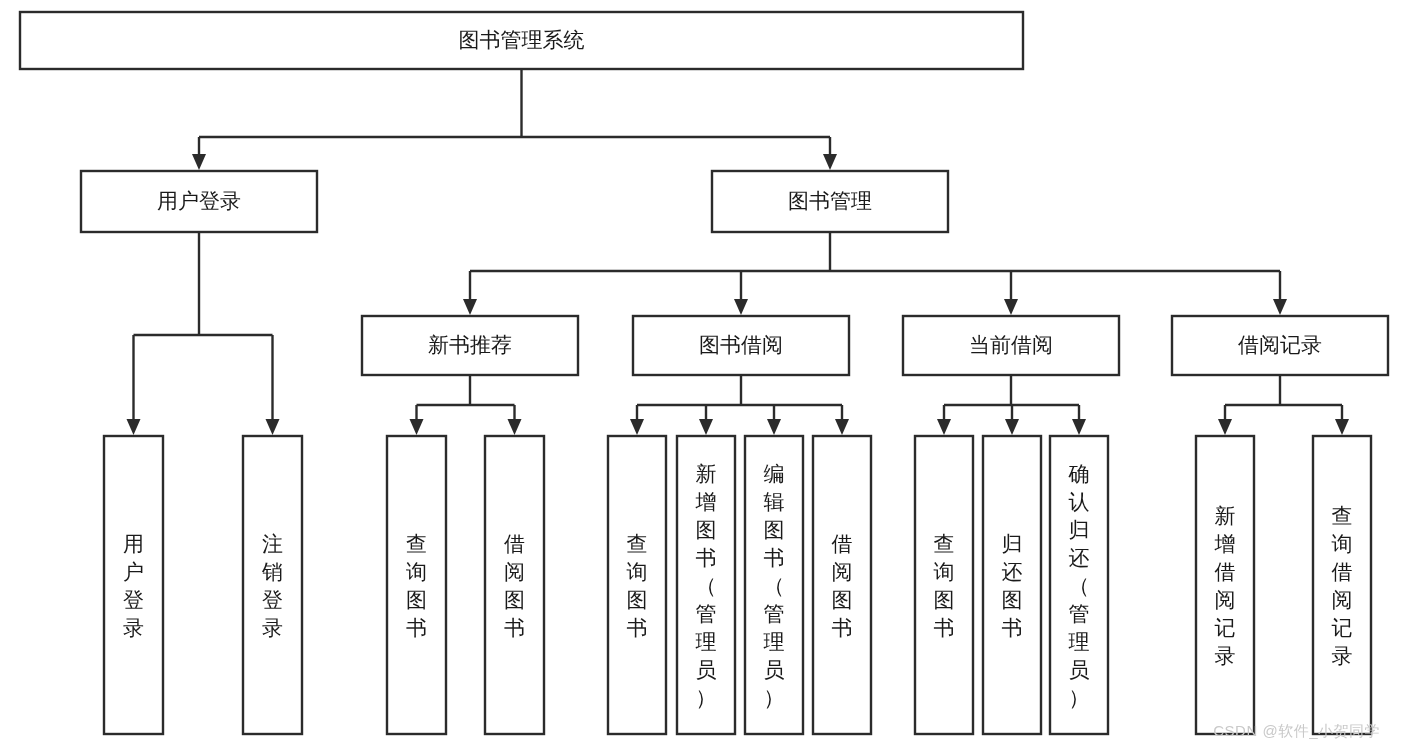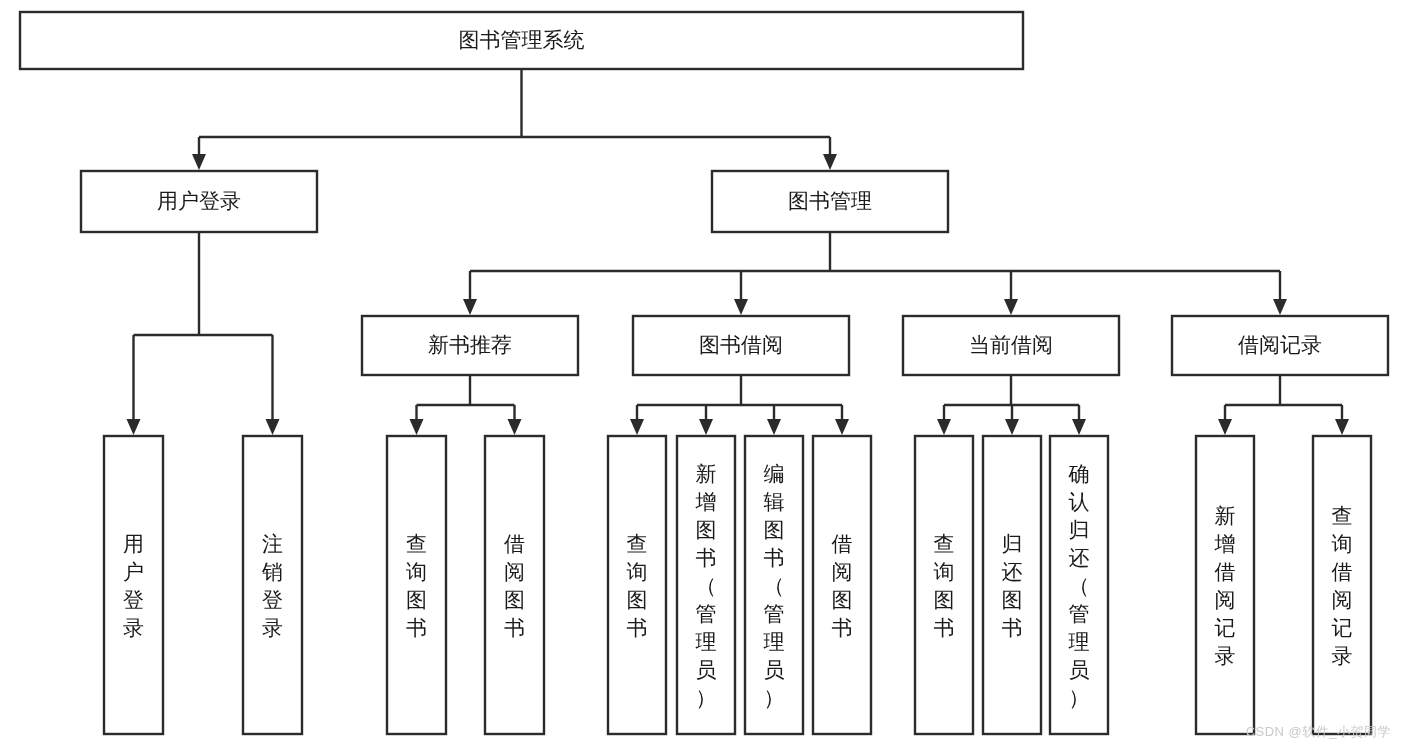--- a/index.html
+++ b/index.html
@@ -49,24 +49,24 @@
     dominant-baseline: middle;
   }
   .node-label-vertical {
     fill: #1a1a1a;
     font-family: "Liberation Sans", "DejaVu Sans", sans-serif;
     font-size: 21px;
     text-anchor: middle;
   }
   .watermark {
     position: absolute;
-    right: 14px;
+    right: 25px;
     bottom: 6px;
     font-family: "Liberation Sans", "DejaVu Sans", sans-serif;
-    font-size: 13px;
+    font-size: 15px;
     color: #c9c9c9;
     letter-spacing: 0.5px;
     white-space: nowrap;
     user-select: none;
   }
 </style>
 </head>
 <body>
 
 <div id="diagram-root">

